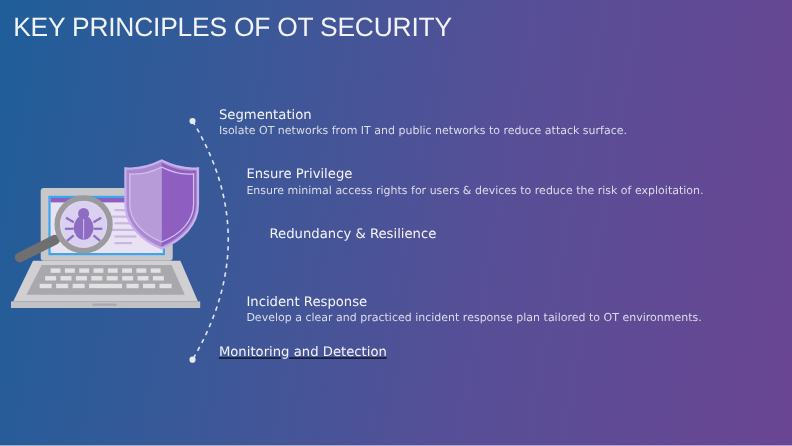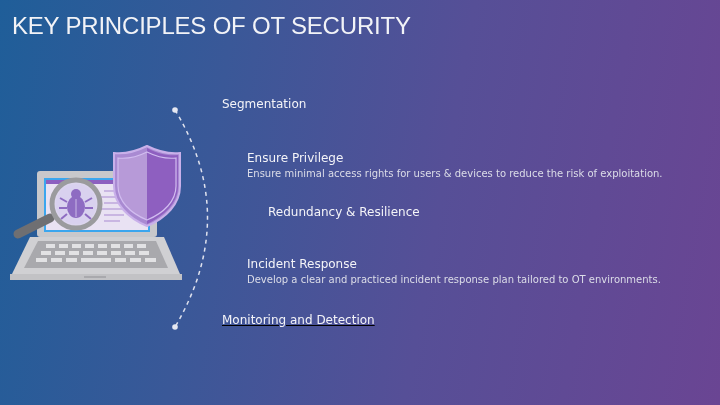--- a/index.html
+++ b/index.html
@@ -8,21 +8,21 @@
     background: linear-gradient(100deg, #1f5e99 0%, #3a5898 30%, #564f97 60%, #6a4593 100%);
     font-family: "Liberation Sans", "DejaVu Sans", sans-serif;
   }
   .title {
     position: absolute; left: 12px; top: 12px;
     font-size: 24px; font-weight: normal; color: #f2f3f7;
     letter-spacing: -0.2px; margin: 0;
   }
   .illustration { position: absolute; left: 0; top: 130px; width: 200px; height: 160px; }
   .arc { position: absolute; left: 160px; top: 95px; width: 90px; height: 245px; }
-  .item { position: absolute; margin-left: 23px; }
+  .item { position: absolute; }
   .item-title {
     font-family: "DejaVu Sans", sans-serif;
     font-size: 12px; color: #f4f4f8; line-height: 16px; white-space: nowrap;
   }
   .item-desc {
     font-family: "DejaVu Sans", sans-serif;
     font-size: 10px; color: #dcdde8; line-height: 15px; white-space: nowrap;
   }
 </style>
 </head>
@@ -104,31 +104,32 @@
 </svg>
 
 <svg class="arc" viewBox="0 0 90 245">
   <path d="M15,15 Q80,122 15,232" fill="none" stroke="#dfe2ee" stroke-width="1.5" stroke-dasharray="4,4"></path>
   <circle cx="15" cy="15" r="2.8" fill="#e6e8f2"></circle>
   <circle cx="15" cy="232" r="2.8" fill="#e6e8f2"></circle>
 </svg>
 
 <div class="item" style="left:199px; top:96px;">
   <div class="item-title">Segmentation</div>
+  <div class="item-desc">Isolate OT networks from IT and public networks to reduce attack surface.</div>
 </div>
 
 <div class="item" style="left:224px; top:150px;">
   <div class="item-title">Ensure Privilege</div>
   <div class="item-desc">Ensure minimal access rights for users &amp; devices to reduce the risk of exploitation.</div>
 </div>
 
 <div class="item" style="left:245px; top:204px;">
   <div class="item-title">Redundancy &amp; Resilience</div>
 </div>
 
-<div class="item" style="left:224px; top:256px;">
+<div class="item" style="left:224px; top:266px;">
   <div class="item-title">Incident Response</div>
   <div class="item-desc">Develop a clear and practiced incident response plan tailored to OT environments.</div>
 </div>
 
 <div class="item" style="left:199px; top:312px;text-decoration:underline;">
   <div class="item-title">Monitoring and Detection</div>
 </div>
 
 </body></html>

